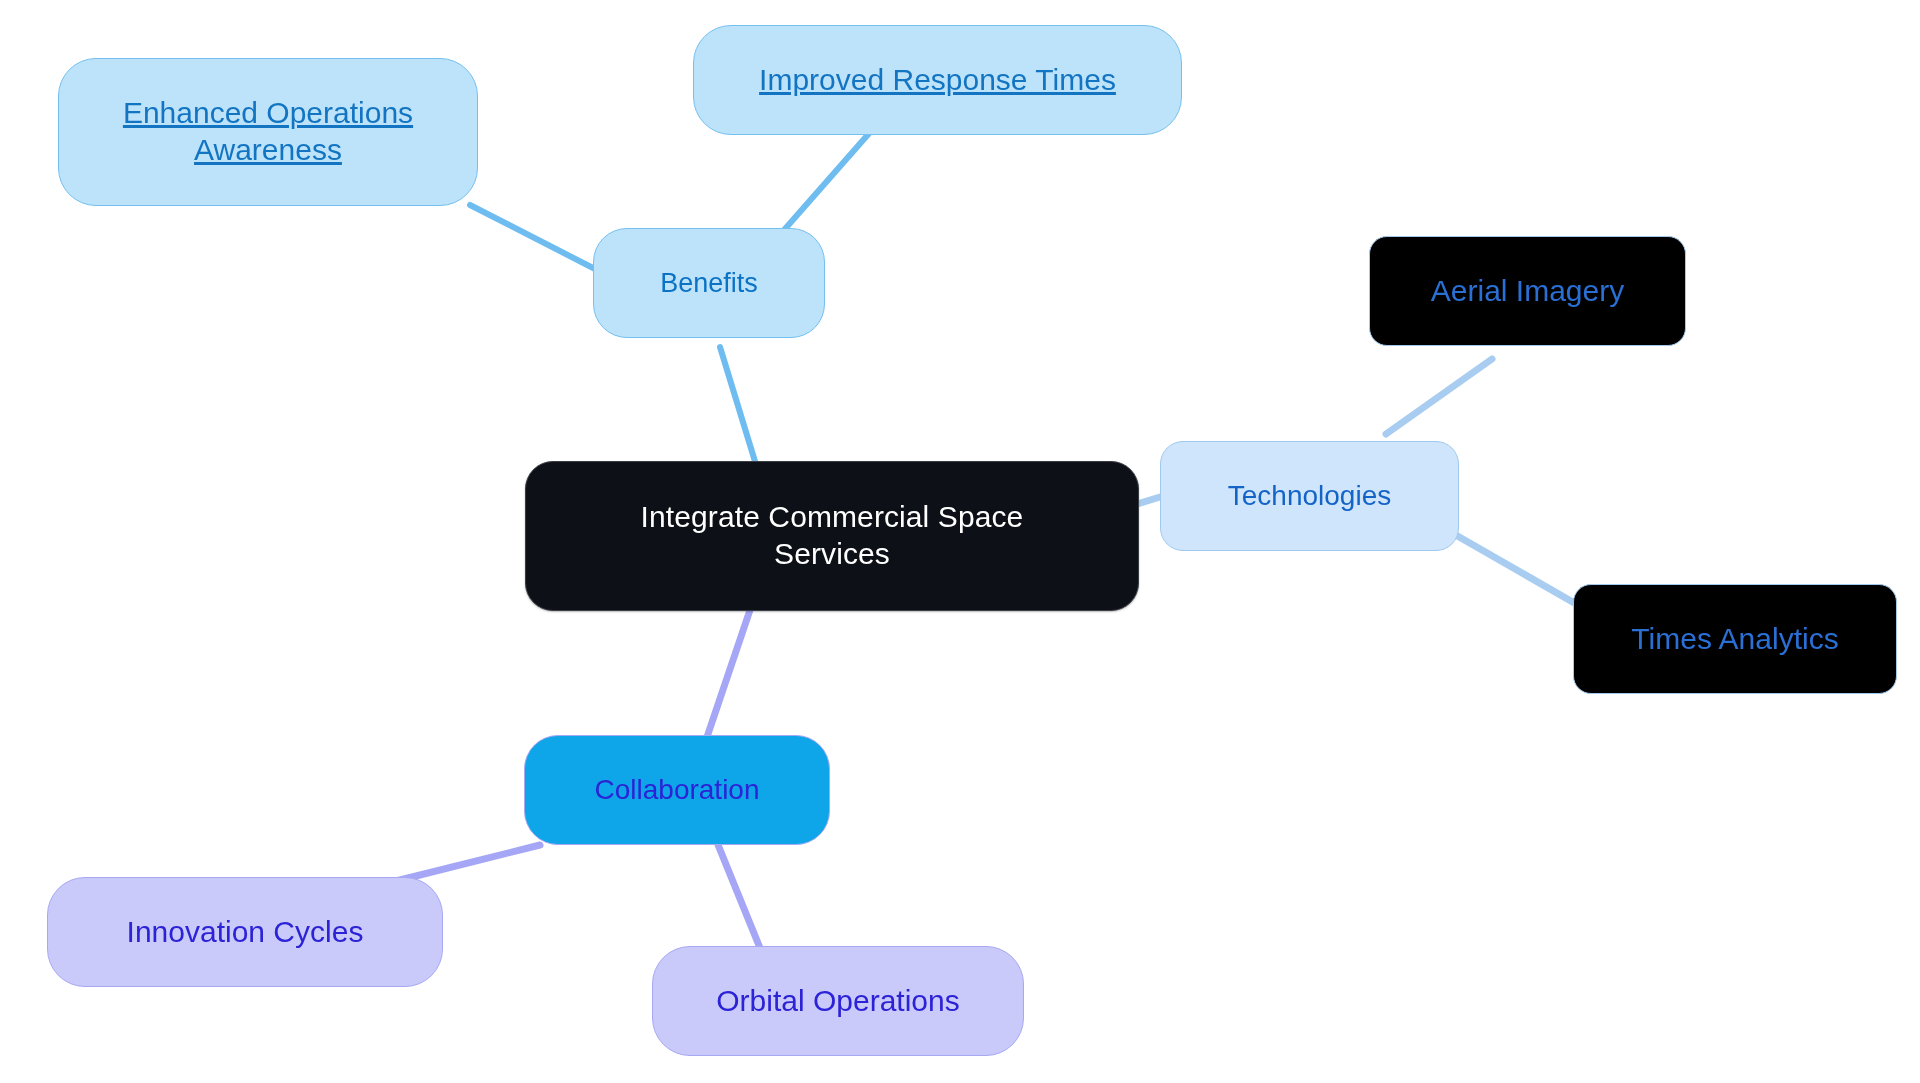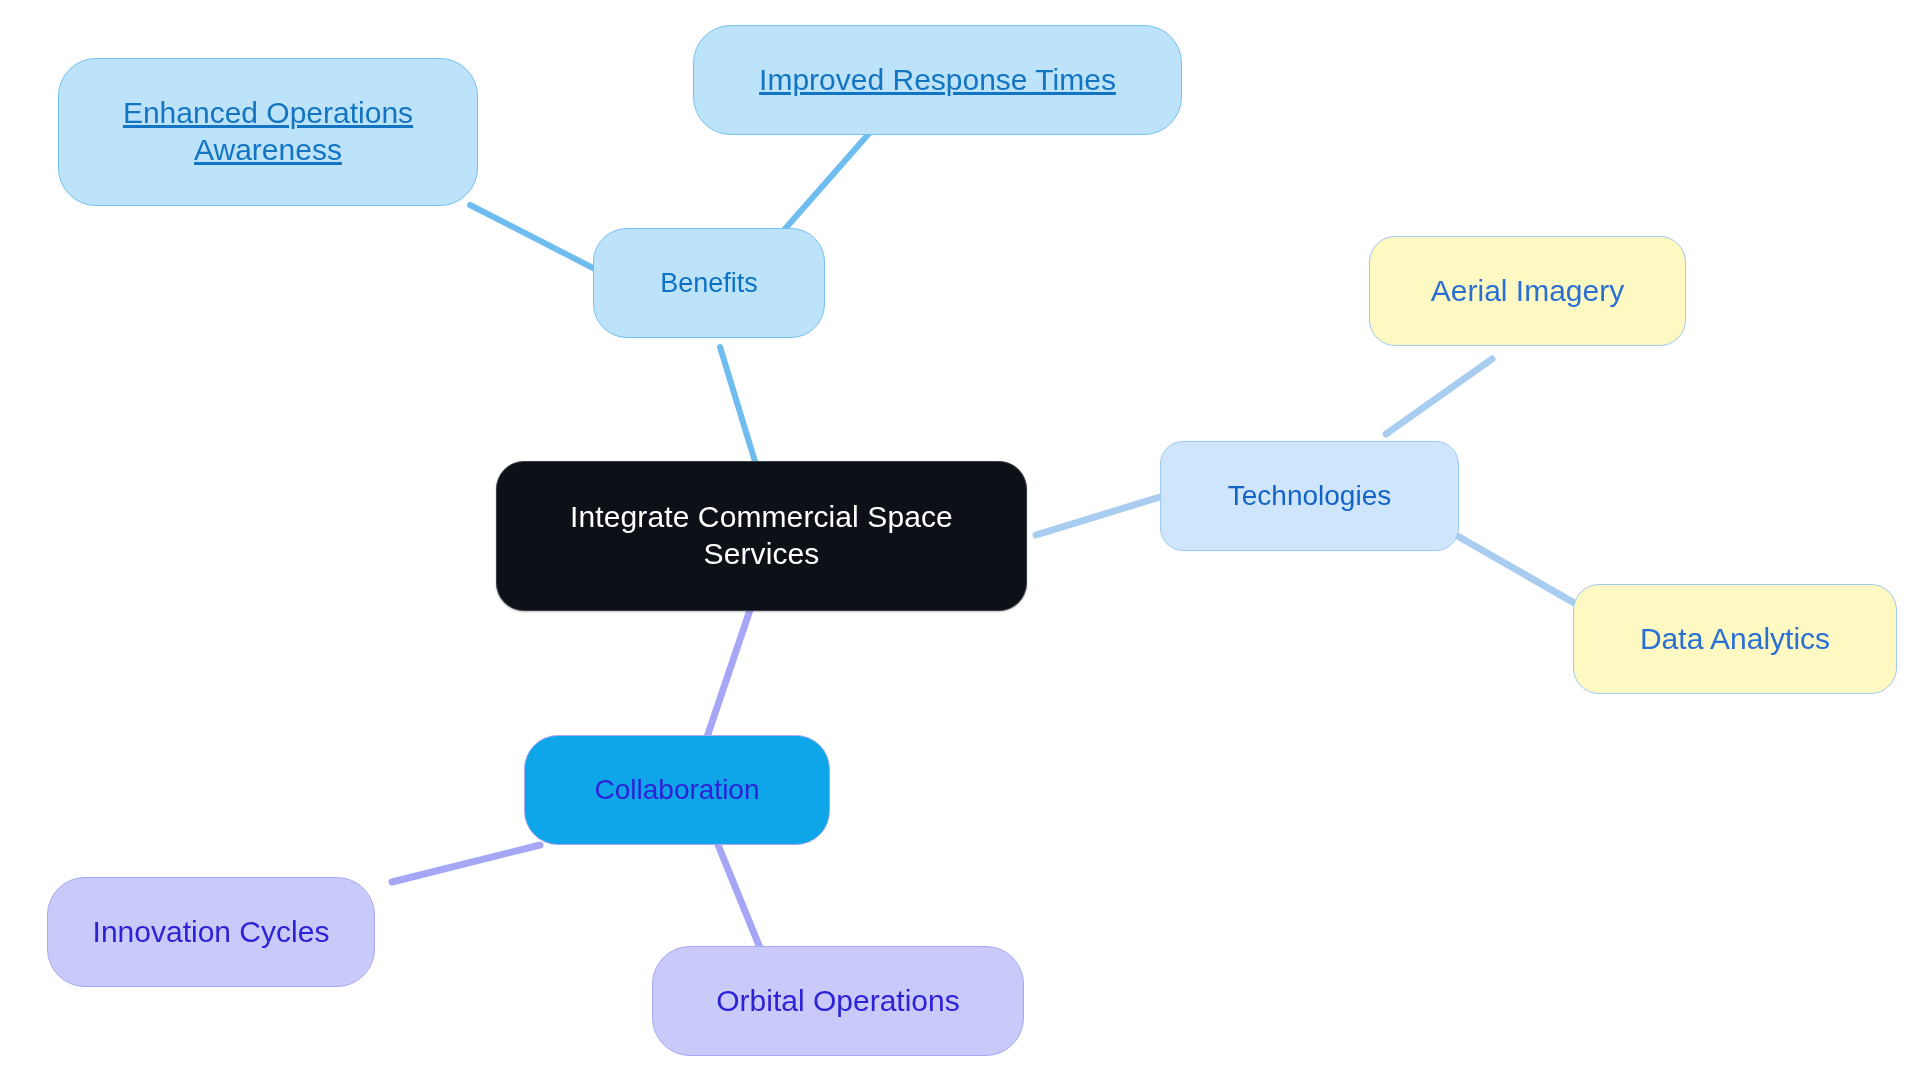--- a/index.html
+++ b/index.html
@@ -63,24 +63,24 @@
     text-decoration: underline;
   }
   .node-branch-tech {
     background: #cfe5fb;
     border-color: #9fc9ef;
     color: #1464c8;
     border-radius: 34px;
     font-size: 28px;
   }
   .node-leaf-tech {
-    background: #fef9c3;
+    background: #000000;
     border-color: #9fc9ef;
     color: #2a6fd4;
-    border-radius: 26px;
+    border-radius: 18px;
     font-size: 30px;
   }
   .node-branch-collab {
     background: #0ea5e9;
     border-color: #a7a8f4;
     color: #2c22d6;
     border-radius: 34px;
     font-size: 28px;
   }
   .node-leaf-collab {
@@ -104,35 +104,35 @@
 
     <path d="M 1036 535 L 1160 497" stroke="#a8cdf0" stroke-width="7" fill="none" stroke-linecap="round"></path>
     <path d="M 1386 434 L 1492 359" stroke="#a8cdf0" stroke-width="7" fill="none" stroke-linecap="round"></path>
     <path d="M 1447 530 L 1590 612" stroke="#a8cdf0" stroke-width="7" fill="none" stroke-linecap="round"></path>
 
     <path d="M 750 610 L 707 737" stroke="#a5a6f6" stroke-width="7" fill="none" stroke-linecap="round"></path>
     <path d="M 540 845 L 392 882" stroke="#a5a6f6" stroke-width="7" fill="none" stroke-linecap="round"></path>
     <path d="M 712 830 L 760 948" stroke="#a5a6f6" stroke-width="7" fill="none" stroke-linecap="round"></path>
   </svg>
 
-  <div class="node node-root" style="left:496px; top:461px; width:531px; height:150px;">Integrate Commercial Space
+  <div class="node node-root" style="left:525px; top:461px; width:614px; height:150px;">Integrate Commercial Space
 Services</div>
 
   <div class="node node-branch-benefits" style="left:593px; top:228px; width:232px; height:110px;">Benefits</div>
 
   <div class="node node-leaf-benefits" style="left:58px; top:58px; width:420px; height:148px;">Enhanced Operations
 Awareness</div>
 
   <div class="node node-leaf-benefits" style="left:693px; top:25px; width:489px; height:110px;">Improved Response Times</div>
 
   <div class="node node-branch-tech" style="left:1160px; top:441px; width:299px; height:110px;border-radius:23px;">Technologies</div>
 
   <div class="node node-leaf-tech" style="left:1369px; top:236px; width:317px; height:110px;">Aerial Imagery</div>
 
-  <div class="node node-leaf-tech" style="left:1573px; top:584px; width:324px; height:110px;">Data Analytics</div>
+  <div class="node node-leaf-tech" style="left:1573px; top:584px; width:324px; height:110px;">Times Analytics</div>
 
   <div class="node node-branch-collab" style="left:524px; top:735px; width:306px; height:110px;">Collaboration</div>
 
-  <div class="node node-leaf-collab" style="left:47px; top:877px; width:328px; height:110px;">Innovation Cycles</div>
+  <div class="node node-leaf-collab" style="left:47px; top:877px; width:396px; height:110px;">Innovation Cycles</div>
 
   <div class="node node-leaf-collab" style="left:652px; top:946px; width:372px; height:110px;">Orbital Operations</div>
 
 </div>
 
 </body></html>

